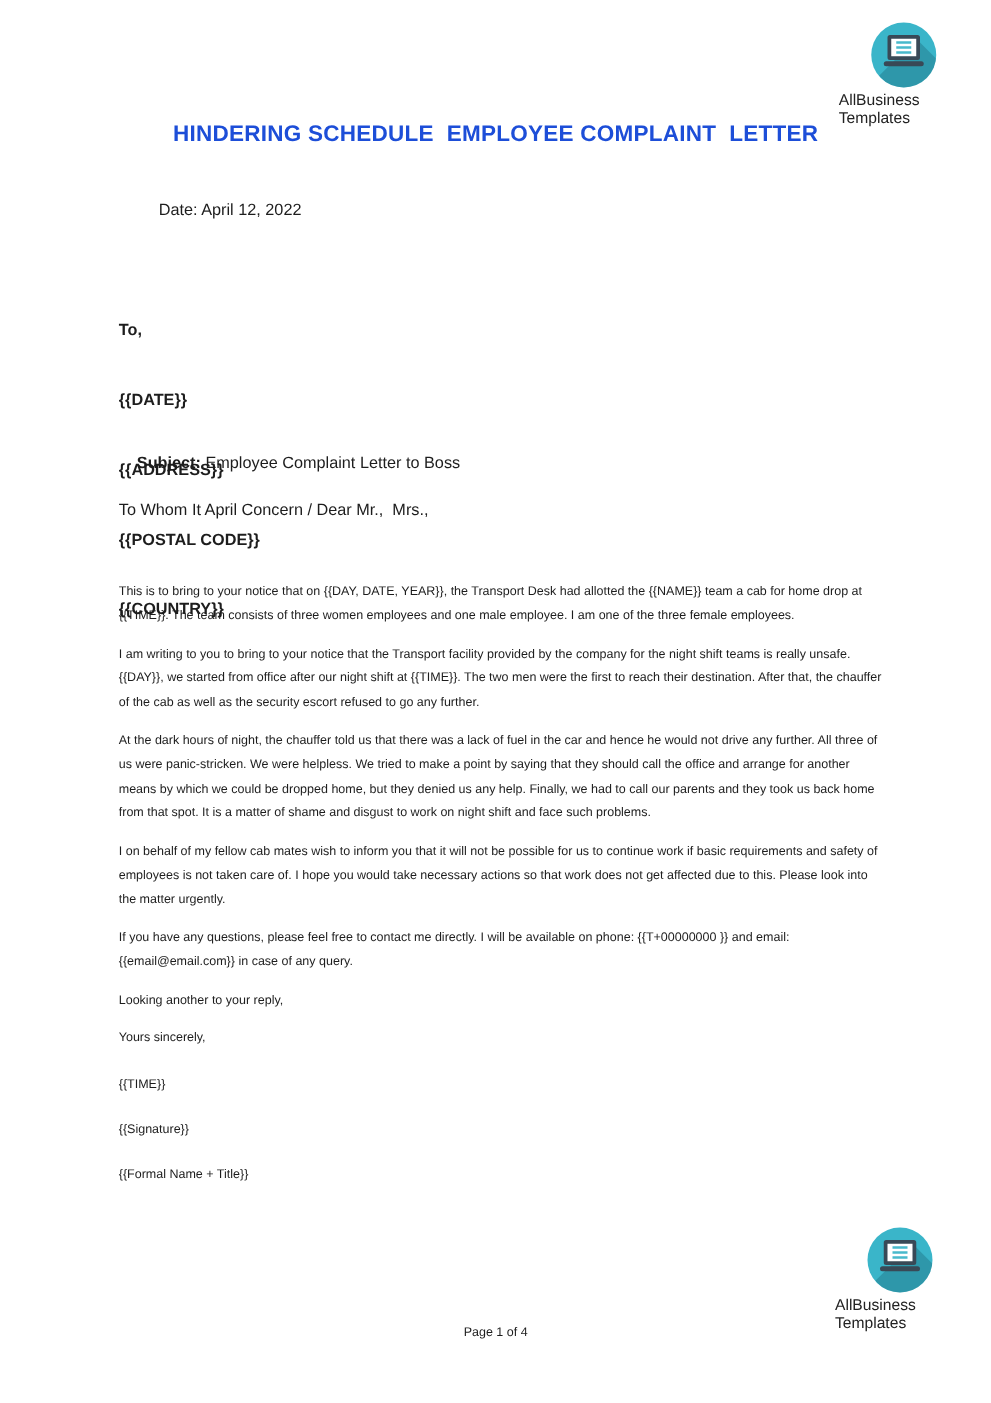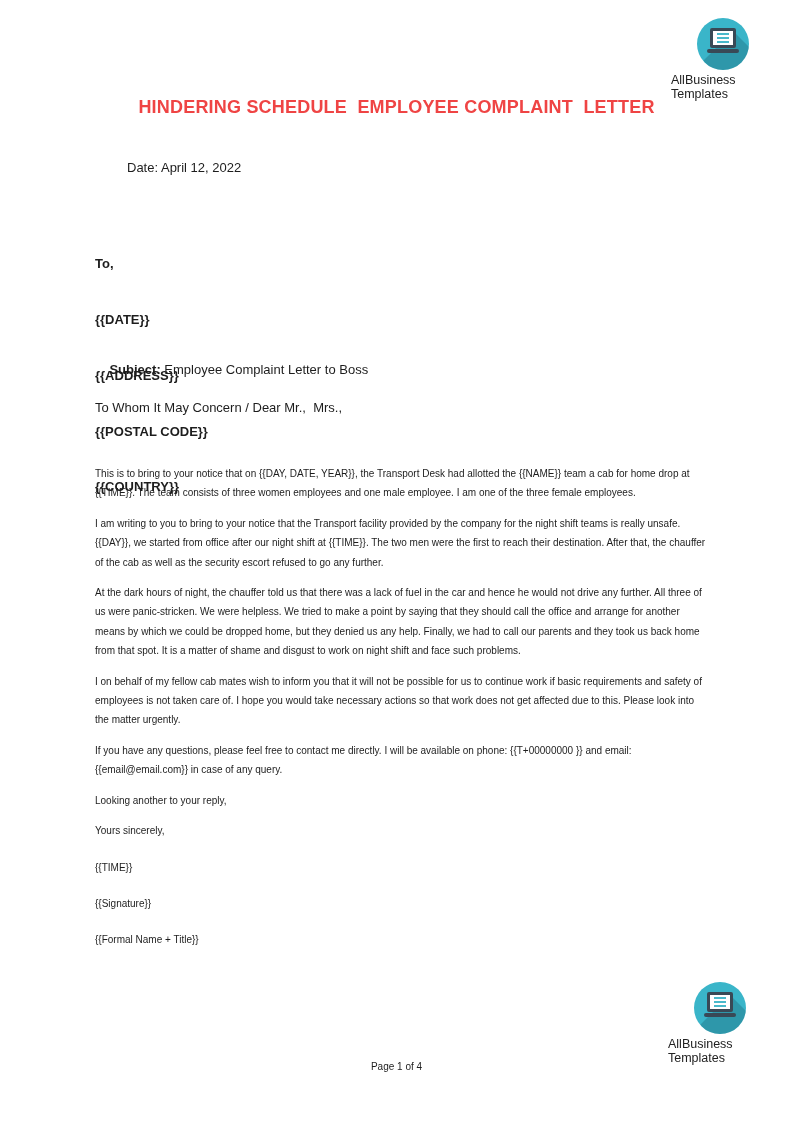--- a/index.html
+++ b/index.html
@@ -2,21 +2,21 @@
 <html><head>
 <meta charset="utf-8">
 <style>
   html,body { margin:0; padding:0; background:#fff; }
   .page {
     position:relative; width:793px; height:1122px; background:#ffffff;
     font-family:"Liberation Sans", sans-serif; color:#1d1d1d; overflow:hidden;
   }
   .title {
     position:absolute; top:97px; left:0; width:100%; text-align:center;
-    font-size:18px; font-weight:700; color:#ef4444; white-space:pre-wrap; letter-spacing:0.2px;
+    font-size:18px; font-weight:700; color:#1d4ed8; white-space:pre-wrap; letter-spacing:0.2px;
   }
   .abs-line { position:absolute; left:95px; font-size:13px; white-space:pre-wrap; }
   .date-line { top:160px;margin-left:32px; }
   .recipient { position:absolute; left:95px; top:218px; font-size:13px; line-height:18.6px; white-space:pre-wrap;font-weight:bold; }
   .subject-line { top:347px; }
   .subject-line strong { font-weight:700; }
   .salutation { top:400px; }
   .letter-body {
     position:absolute; left:95px; top:464px; width:614px;
     font-size:10px; line-height:19.4px;
@@ -80,21 +80,21 @@
     <div>{{DATE}}</div>
     <div>{{ADDRESS}}</div>
     <div>{{POSTAL CODE}}</div>
     <div>{{COUNTRY}}</div>
   </div>
 
   <div class="abs-line subject-line">
     <strong>Subject:</strong><span> Employee Complaint Letter to Boss</span>
   </div>
 
-  <div class="abs-line salutation">To Whom It May Concern / Dear Mr.,  Mrs.,</div>
+  <div class="abs-line salutation">To Whom It April Concern / Dear Mr.,  Mrs.,</div>
 
   <div class="letter-body">
     <p>This is to bring to your notice that on {{DAY, DATE, YEAR}}, the Transport Desk had allotted the {{NAME}} team a cab for home drop at {{TIME}}. The team consists of three women employees and one male employee. I am one of the three female employees.</p>
     <p>I am writing to you to bring to your notice that the Transport facility provided by the company for the night shift teams is really unsafe. {{DAY}}, we started from office after our night shift at {{TIME}}. The two men were the first to reach their destination. After that, the chauffer of the cab as well as the security escort refused to go any further.</p>
     <p>At the dark hours of night, the chauffer told us that there was a lack of fuel in the car and hence he would not drive any further. All three of us were panic-stricken. We were helpless. We tried to make a point by saying that they should call the office and arrange for another means by which we could be dropped home, but they denied us any help. Finally, we had to call our parents and they took us back home from that spot. It is a matter of shame and disgust to work on night shift and face such problems.</p>
     <p>I on behalf of my fellow cab mates wish to inform you that it will not be possible for us to continue work if basic requirements and safety of employees is not taken care of. I hope you would take necessary actions so that work does not get affected due to this. Please look into the matter urgently.</p>
     <p>If you have any questions, please feel free to contact me directly. I will be available on phone: {{T+00000000 }} and email: {{email@email.com}} in case of any query.</p>
     <p>Looking another to your reply,</p>
     <p class="gap">Yours sincerely,</p>
     <p class="gap">{{TIME}}</p>

